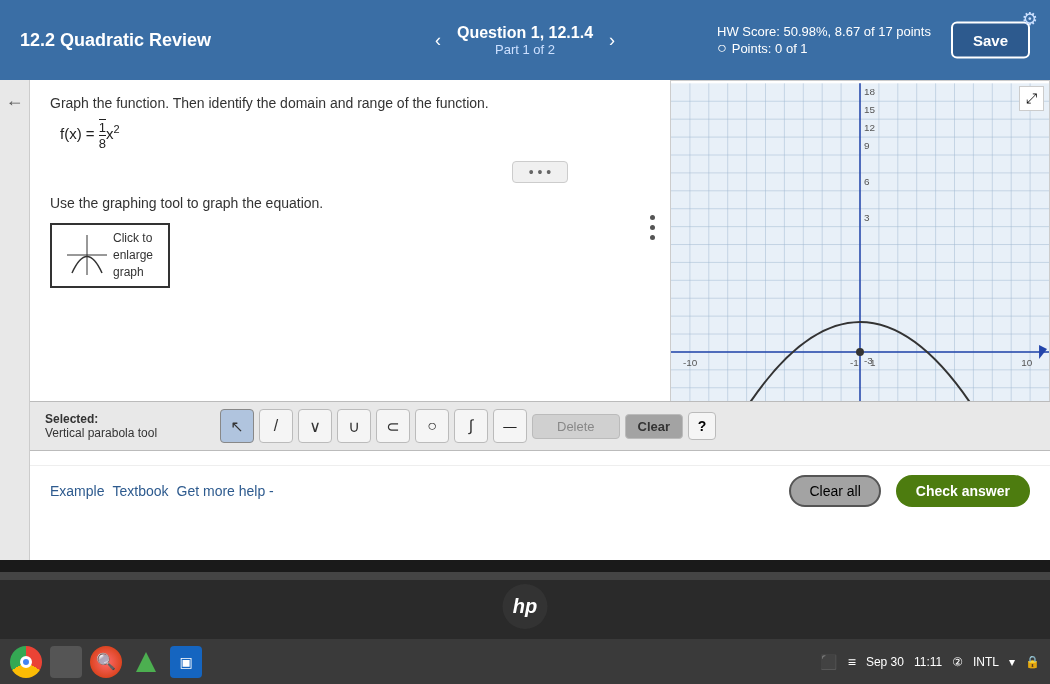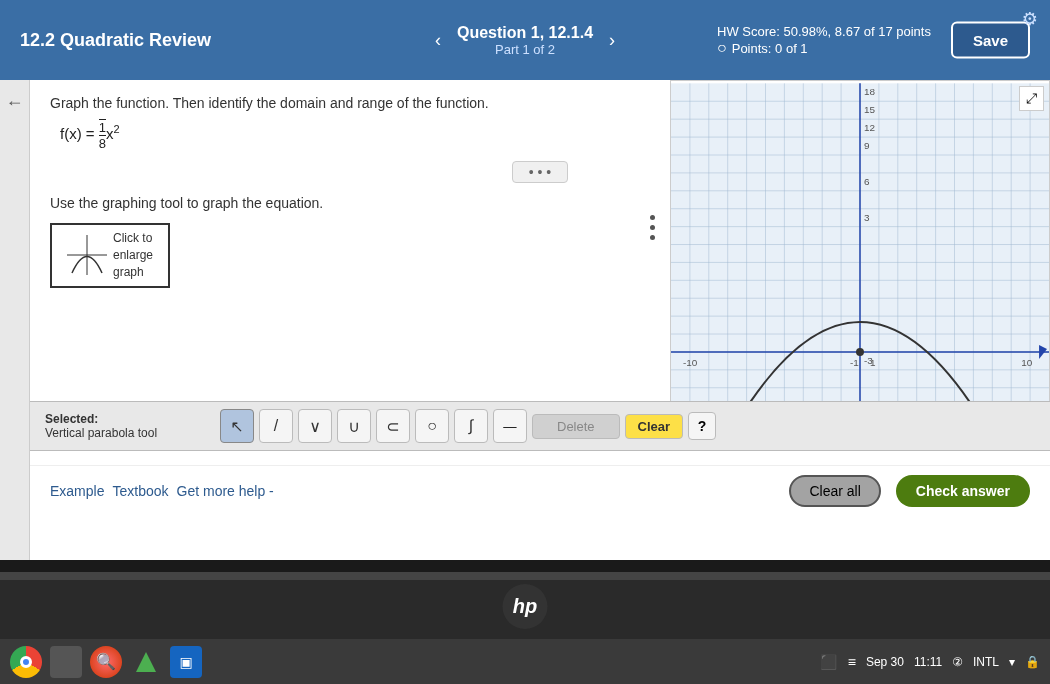--- a/index.html
+++ b/index.html
@@ -283,21 +283,21 @@
       background: #d0d0d0;
       border: 1px solid #bbb;
       border-radius: 4px;
       padding: 4px 24px;
       font-size: 13px;
       color: #888;
       cursor: pointer;
     }
 
     .clear-btn {
-      background: #fde047;
+      background: #a3a3a3;
       border: 1px solid #bbb;
       border-radius: 4px;
       padding: 4px 12px;
       font-size: 13px;
       color: #333;
       cursor: pointer;
       font-weight: bold;
     }
 
     .question-mark-btn {

